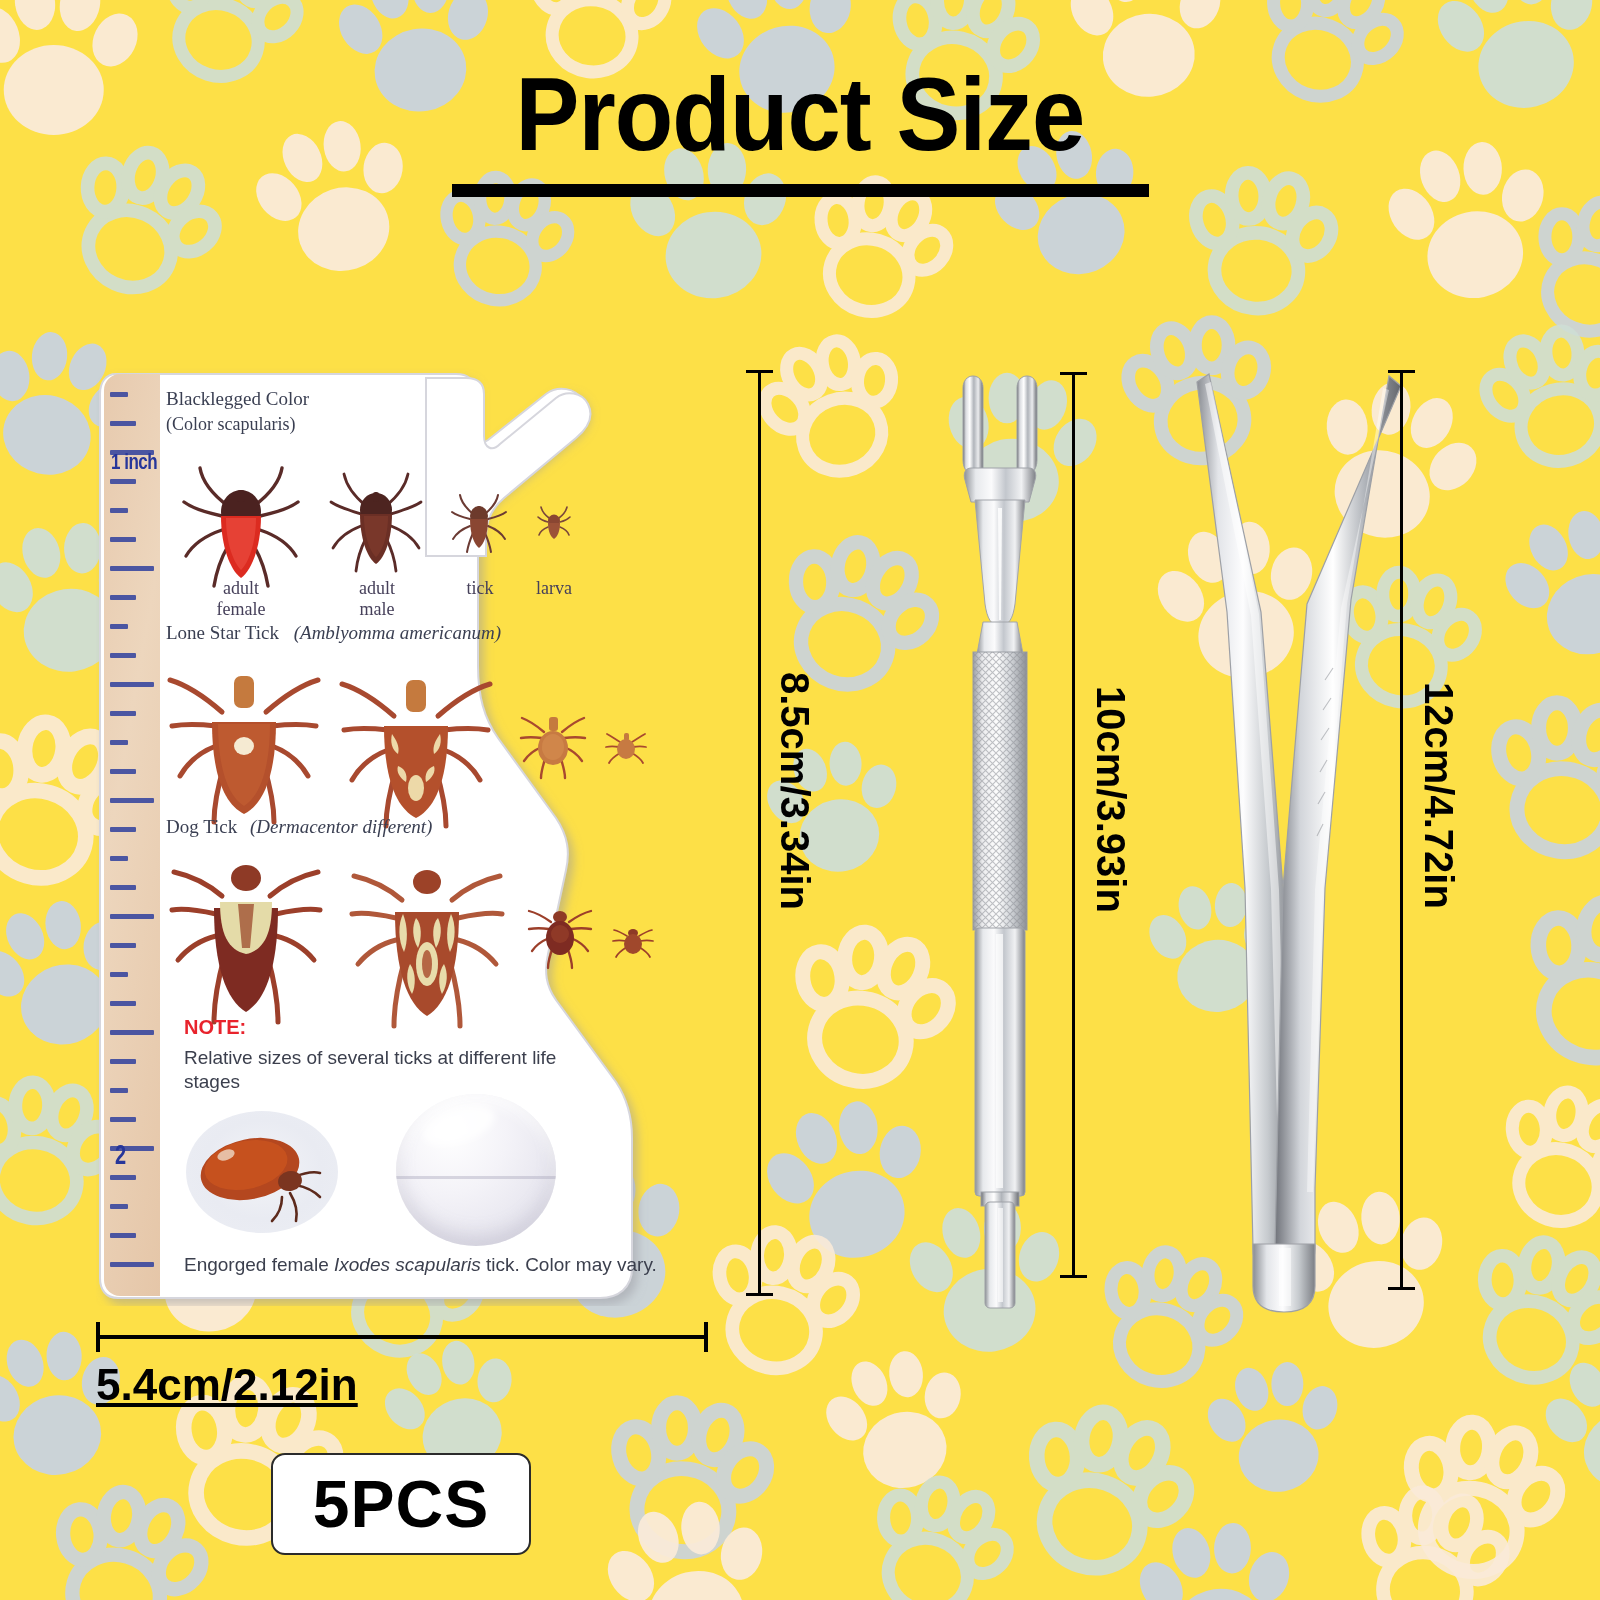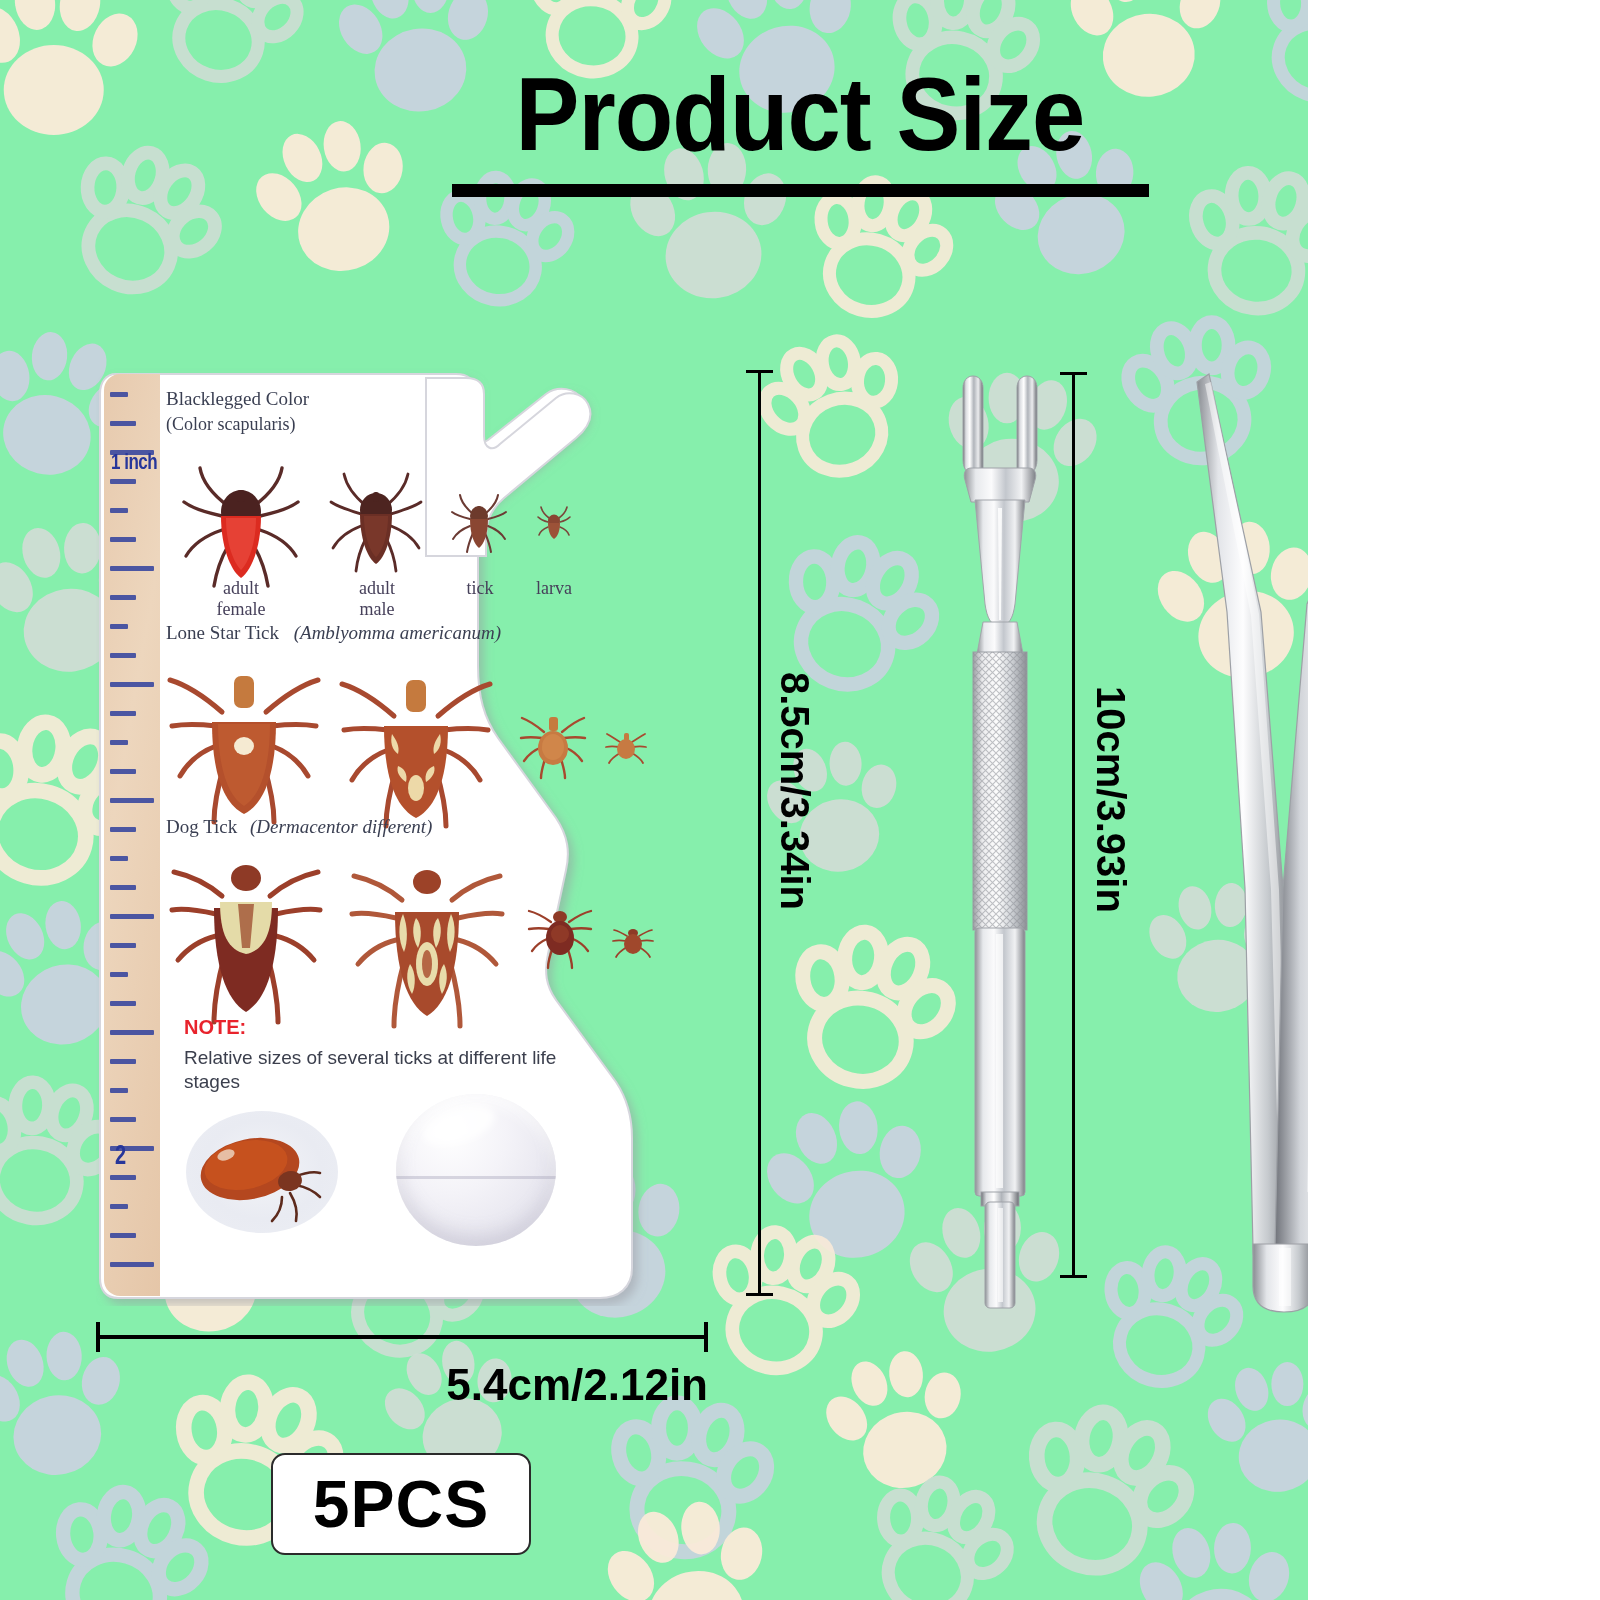--- a/index.html
+++ b/index.html
@@ -3,21 +3,21 @@
 <meta charset="utf-8">
 <style>
   html,body{margin:0;padding:0;}
   body{
     width:1600px;height:1600px;
     background:#ffffff;
     font-family:"Liberation Sans",sans-serif;
     overflow:hidden;
     position:relative;
   }
-  #root{position:relative;width:1308px;height:1600px;overflow:hidden;background:#86efac;}
+  #root{position:relative;width:1600px;height:1600px;overflow:hidden;background:#fde047;}
 
   
   #paw-layer{position:absolute;inset:0;overflow:hidden;z-index:0;}
   .paw{position:absolute;transform-origin:50% 50%;}
   .paw svg{display:block;overflow:visible;}
 
   
   #title-block{position:absolute;left:0;top:62px;width:1600px;text-align:center;z-index:5;}
   #title-text{
     font-family:"Liberation Sans",sans-serif;
@@ -133,23 +133,23 @@
     font-size:40px;color:#000;white-space:nowrap;
     writing-mode:vertical-rl;
     letter-spacing:0px;
     z-index:6;
   }
 
   #dim-h{position:absolute;left:96px;top:1322px;width:612px;height:30px;z-index:6;}
   #dim-h .hbar{position:absolute;left:0;top:13px;width:612px;height:4px;background:#000;}
   #dim-h .hcap{position:absolute;top:0;width:4px;height:30px;background:#000;}
   #dim-h-label{
-    position:absolute;left:96px;top:1360px;width:612px;text-align:right;
+    position:absolute;left:96px;top:1360px;width:612px;text-align:left;
     font-family:"Liberation Sans",sans-serif;font-weight:bold;
-    font-size:44px;color:#000;
+    font-size:44px;color:#000;text-decoration:underline;
   }
 
   
   #pcs-badge{
     position:absolute;left:271px;top:1453px;width:256px;height:98px;
     border:2px solid #2b2b2b;border-radius:14px;background:#fff;
     display:flex;align-items:center;justify-content:center;z-index:7;
   }
   #pcs-text{
     font-family:"Liberation Sans",sans-serif;font-weight:bold;
@@ -1075,20 +1075,23 @@
           </g>
           <ellipse cx="104" cy="70" rx="12" ry="10" fill="#7b3520" transform="rotate(-12 104 70)"></ellipse>
         </svg>
       </div>
 
       <div id="photo-lens">
         <div id="lens-glint"></div>
         <div id="lens-band"></div>
       </div>
 
+      <div id="caption">
+        <span>Engorged female </span><span class="sci">Ixodes scapularis</span><span> tick. Color may vary.</span>
+      </div>
 
     </div>
   </div>
 
   <div id="tool-remover">
     <svg width="190" height="948" viewBox="0 0 190 948">
       <defs>
         <linearGradient id="steelA" x1="0" y1="0" x2="1" y2="0">
           <stop offset="0%" stop-color="#8e9196"></stop>
             <stop offset="16%" stop-color="#e7e9ec"></stop>

